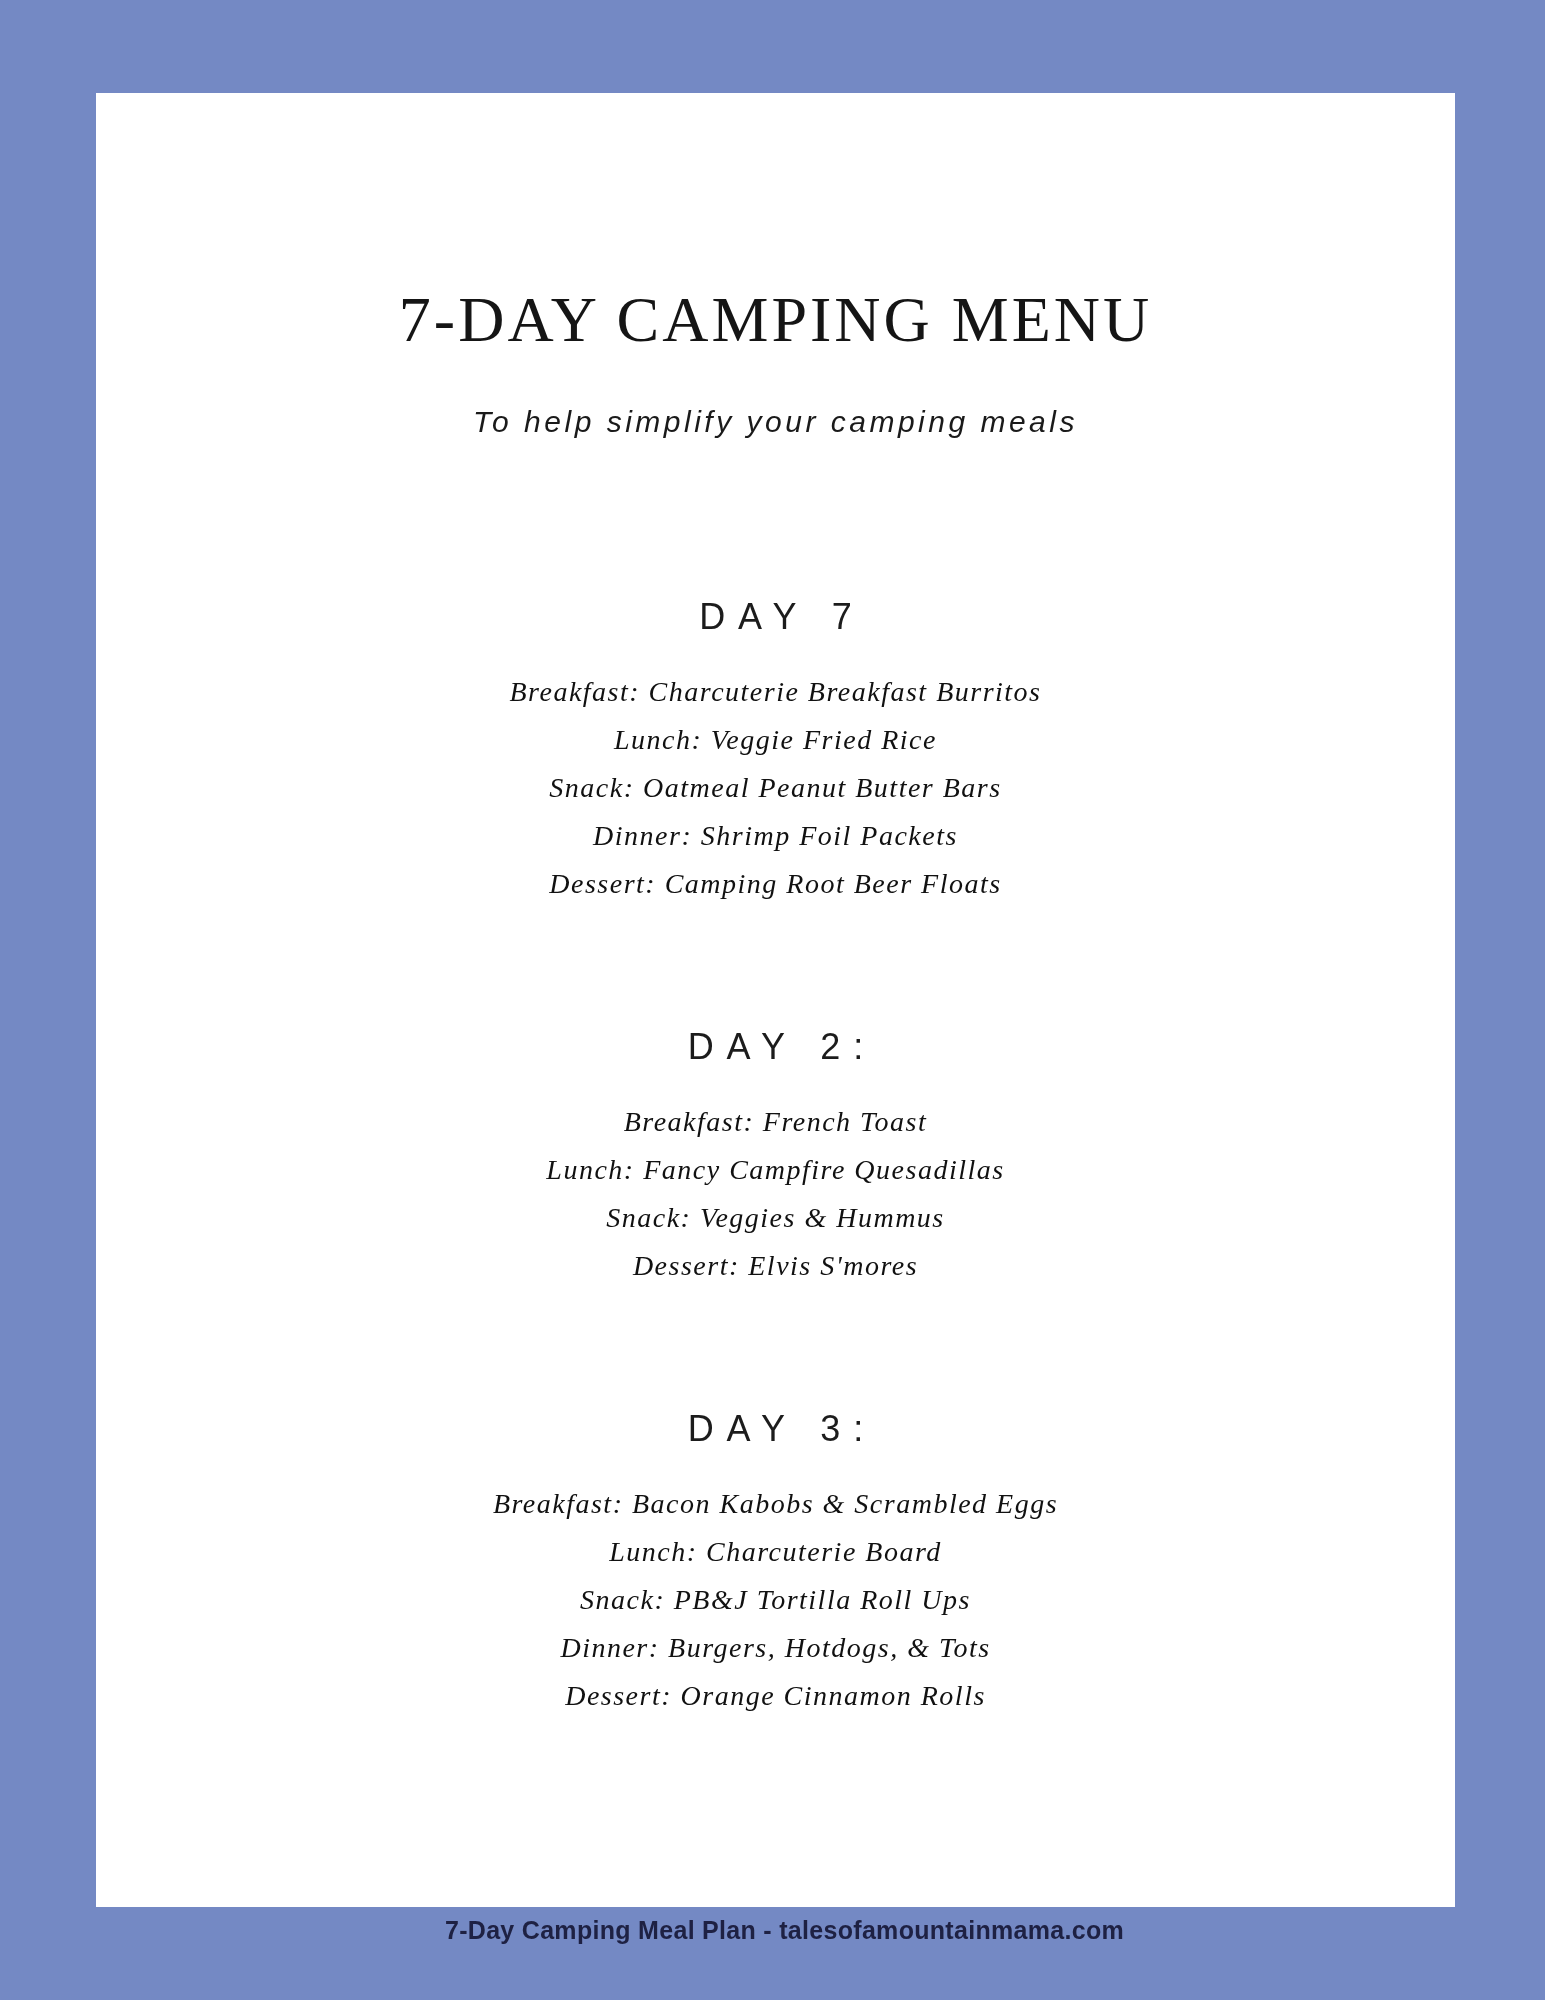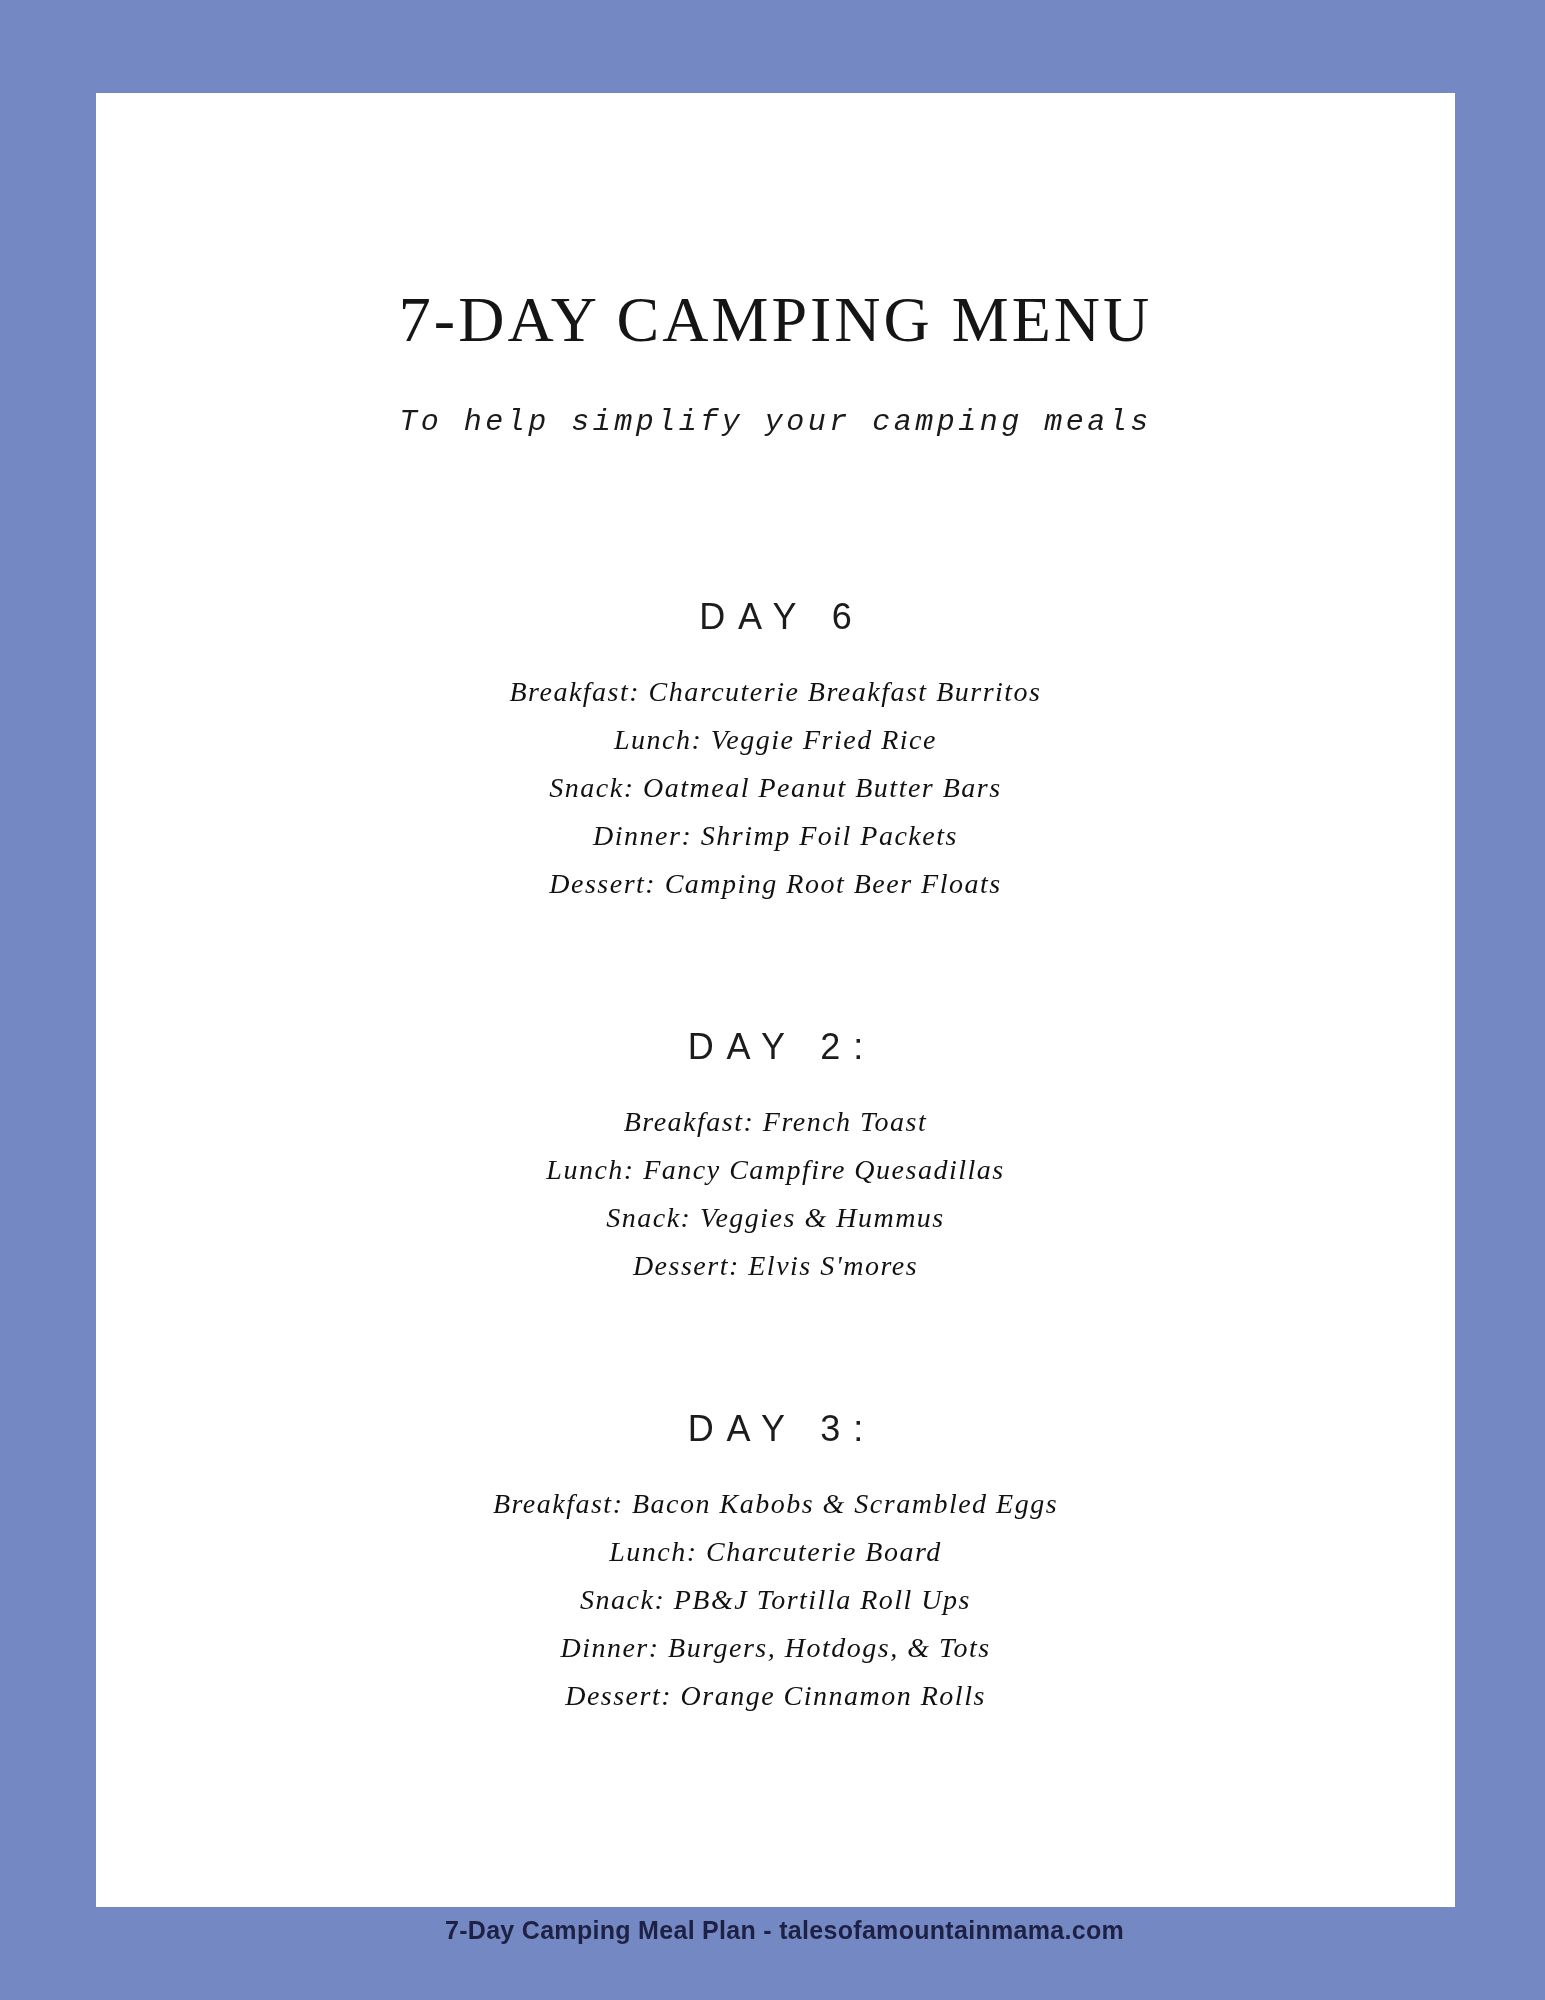--- a/index.html
+++ b/index.html
@@ -32,21 +32,21 @@
     margin: 192px 0 16px 0;
     font-family: "Liberation Serif", serif;
     font-weight: 400;
     font-size: 64px;
     letter-spacing: 3px;
     line-height: 1.1;
     color: #151515;
   }
   .subtitle {
     margin-top: 50px;
-    font-family: Liberation Mono, monospace;
+    font-family: Liberation Sans, sans-serif;
     font-style: italic;
     font-size: 30px;
     letter-spacing: 3.5px;
     color: #1a1a1a;
   }
   .day {
     margin-top: 116px;
   }
   .day.first {
     margin-top: 155px;
@@ -94,21 +94,21 @@
 <body>
 
 <div class="canvas">
   <div class="page">
 
     <h1 class="title">7-DAY CAMPING MENU</h1>
 
     <div class="subtitle">To help simplify your camping meals</div>
 
     <section class="day first">
-      <h2>DAY 6</h2>
+      <h2>DAY 7</h2>
       <p>Breakfast: Charcuterie Breakfast Burritos</p>
       <p>Lunch: Veggie Fried Rice</p>
       <p>Snack: Oatmeal Peanut Butter Bars</p>
       <p>Dinner: Shrimp Foil Packets</p>
       <p>Dessert: Camping Root Beer Floats</p>
     </section>
 
     <section class="day">
       <h2>DAY 2:</h2>
       <p>Breakfast: French Toast</p>

